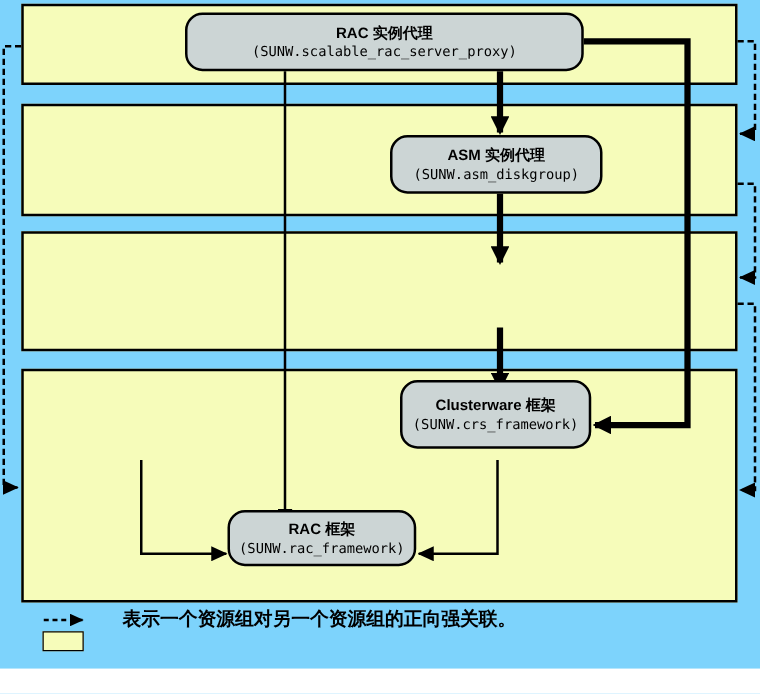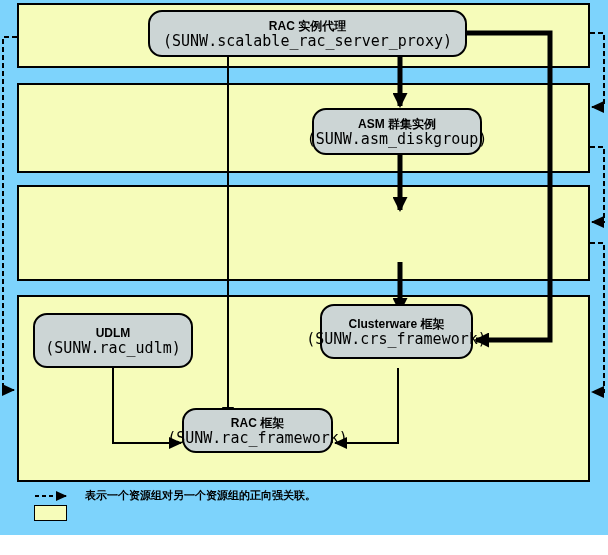--- a/index.html
+++ b/index.html
@@ -13,25 +13,25 @@
     background:#f6fcba;border:2px solid #000;
   }
   .arrows{position:absolute;left:0;top:0;pointer-events:none;}
   .node{
     position:absolute;box-sizing:border-box;
     background:#ccd5d5;border:2px solid #000;border-radius:14px;
     display:flex;flex-direction:column;align-items:center;justify-content:center;
     gap:2px;text-align:center;
   }
   .node-title{font-size:12px;font-weight:bold;line-height:14px;}
-  .node-sub{font-family:"DejaVu Sans Mono","Liberation Mono",monospace;font-size:15px;line-height:13px;}
+  .node-sub{font-family:"DejaVu Sans Mono","Liberation Mono",monospace;font-size:11px;line-height:13px;}
   .legend{position:absolute;left:0;top:487px;width:608px;}
   .legend-row{display:flex;align-items:center;height:17px;padding-left:34px;}
   .legend-sym{width:36px;flex:0 0 36px;display:flex;align-items:center;}
-  .legend-label{margin-left:15px;font-size:11px;font-weight:bold;white-space:nowrap;}
+  .legend-label{margin-left:28px;font-size:15px;font-weight:bold;white-space:nowrap;}
   .legend-box{width:31px;height:14px;background:#f6fcba;border:1px solid #000;}
 </style>
 </head>
 <body>
 
 <div class="stage">
 
   <div class="group" style="left:17px;top:3px;width:573px;height:65px"></div>
   <div class="group" style="left:17px;top:83px;width:573px;height:90px"></div>
   <div class="group" style="left:17px;top:185px;width:573px;height:96px"></div>
@@ -61,29 +61,25 @@
     <path d="M590 147 H604 V222 H592" fill="none" stroke="#000" stroke-width="2" stroke-dasharray="5 3" marker-end="url(#ah-thin)"></path>
     <path d="M590 243 H604 V392 H592" fill="none" stroke="#000" stroke-width="2" stroke-dasharray="5 3" marker-end="url(#ah-thin)"></path>
   </svg>
 
   <div class="node" style="left:148px;top:10px;width:319px;height:47px">
     <div class="node-title">RAC 实例代理</div>
     <div class="node-sub">(SUNW.scalable_rac_server_proxy)</div>
   </div>
 
   <div class="node" style="left:312px;top:108px;width:170px;height:47px">
-    <div class="node-title">ASM 群集实例</div>
+    <div class="node-title">ASM 实例代理</div>
     <div class="node-sub">(SUNW.asm_diskgroup)</div>
   </div>
 
 
-  <div class="node" style="left:33px;top:313px;width:160px;height:55px">
-    <div class="node-title">UDLM</div>
-    <div class="node-sub">(SUNW.rac_udlm)</div>
-  </div>
 
   <div class="node" style="left:320px;top:304px;width:153px;height:55px">
     <div class="node-title">Clusterware 框架</div>
     <div class="node-sub">(SUNW.crs_framework)</div>
   </div>
 
   <div class="node" style="left:182px;top:408px;width:151px;height:45px">
     <div class="node-title">RAC 框架</div>
     <div class="node-sub">(SUNW.rac_framework)</div>
   </div>

